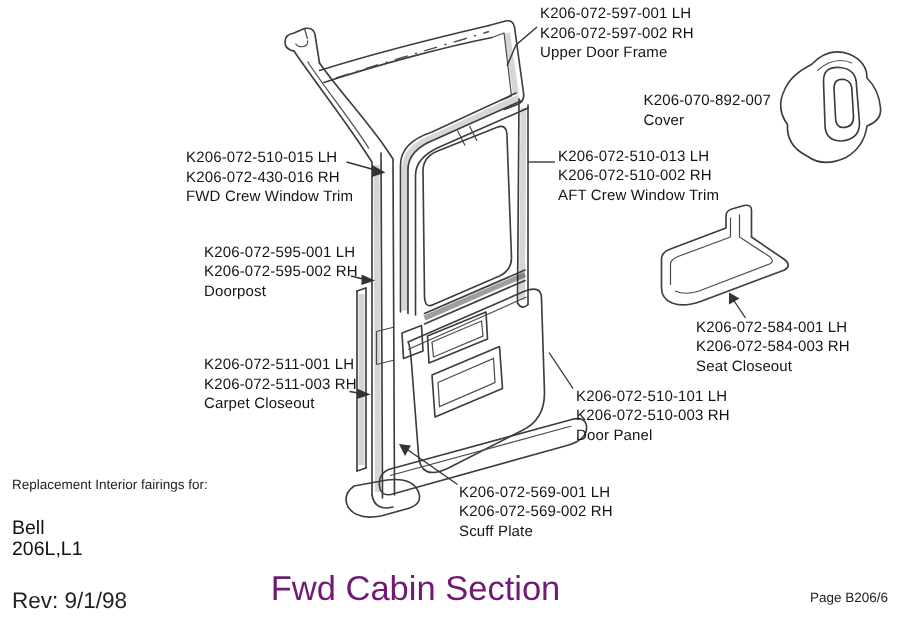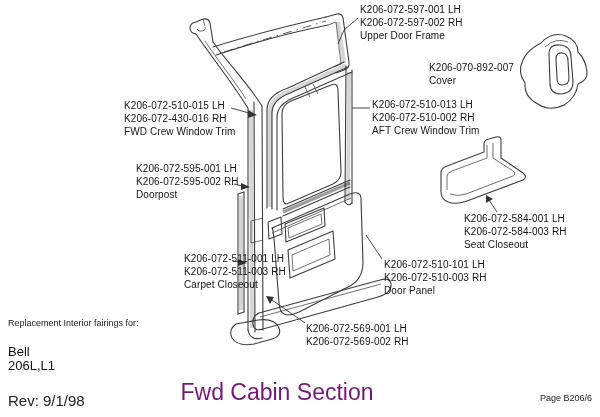--- a/index.html
+++ b/index.html
@@ -174,35 +174,36 @@
     <div>K206-072-595-002 RH</div>
     <div>Doorpost</div>
   </div>
 
   <div class="callout" style="left:464px;top:212px;">
     <div>K206-072-584-001 LH</div>
     <div>K206-072-584-003 RH</div>
     <div>Seat Closeout</div>
   </div>
 
-  <div class="callout" style="left:136px;top:252px;margin-left:48px;">
+  <div class="callout" style="left:136px;top:237px;">
     <div>K206-072-511-001 LH</div>
     <div>K206-072-511-003 RH</div>
     <div>Carpet Closeout</div>
   </div>
 
   <div class="callout" style="left:384px;top:258px;">
     <div>K206-072-510-101 LH</div>
     <div>K206-072-510-003 RH</div>
     <div>Door Panel</div>
   </div>
 
   <div class="callout" style="left:306px;top:322px;">
     <div>K206-072-569-001 LH</div>
     <div>K206-072-569-002 RH</div>
+    <div>Scuff Plate</div>
   </div>
 
   <div class="note" style="left:8px;top:318px;">Replacement Interior fairings for:</div>
   <div class="make" style="left:8px;top:344px;">Bell</div>
   <div class="model" style="left:8px;top:358px;text-align:center;">206L,L1</div>
 
   <div class="footer-left">Rev: 9/1/98</div>
   <div class="title">Fwd Cabin Section</div>
   <div class="footer-right">Page B206/6</div>
 

